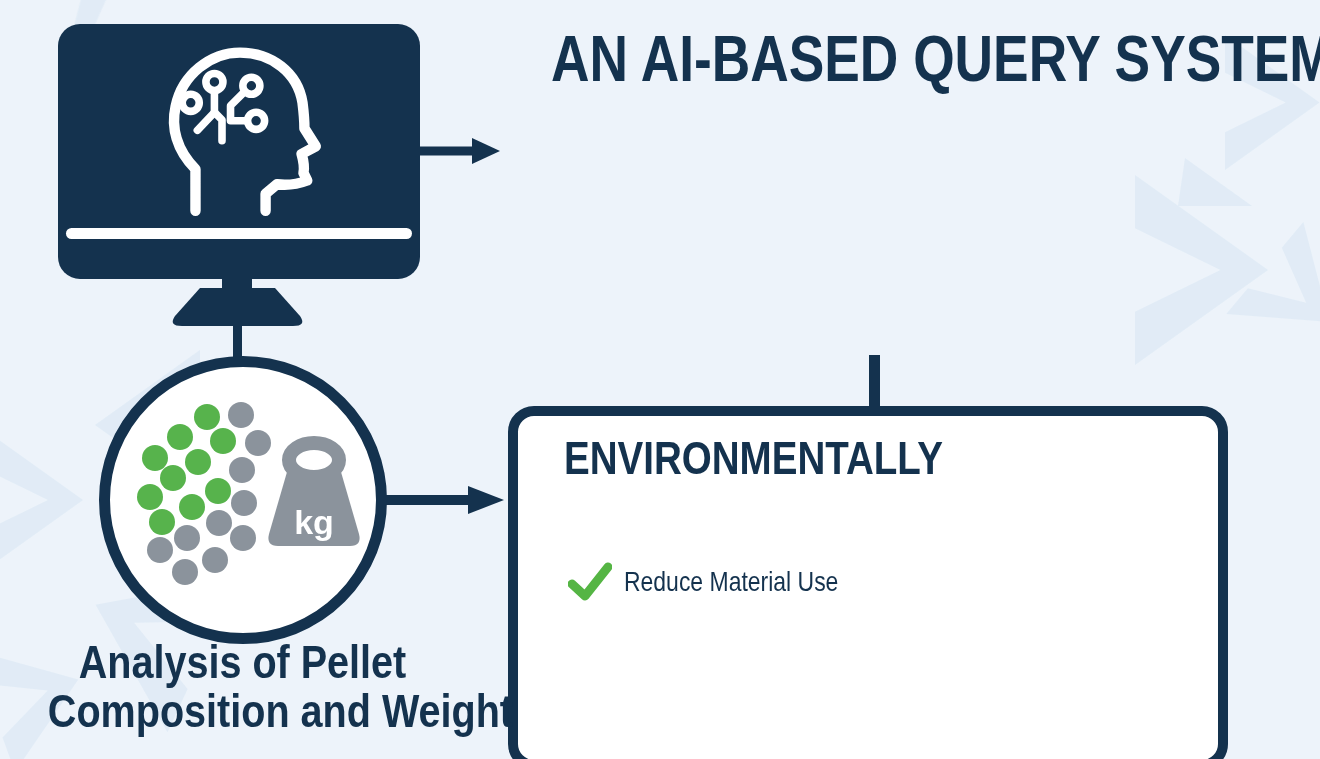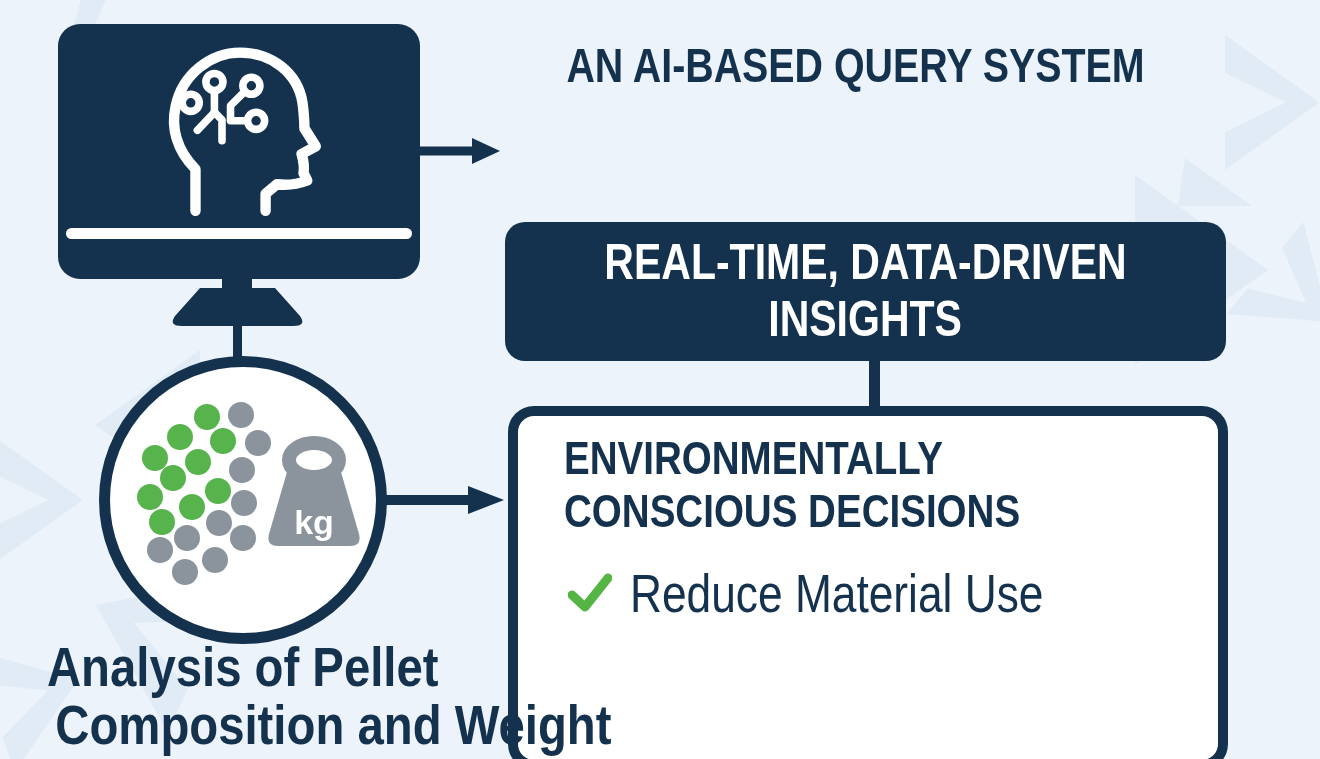--- a/index.html
+++ b/index.html
@@ -12,60 +12,60 @@
 
   
   .cond  { display:inline-block; transform:scaleX(0.82); transform-origin:50% 50%; white-space:nowrap; }
   .condL { display:inline-block; transform:scaleX(0.82); transform-origin:0 50%;   white-space:nowrap; }
 
   
   .bg-shapes { left:0; top:0; }
 
   
   .title { left:465px; top:24px; width:780px; text-align:center; color:#14324E; font-weight:bold; }
-  .title .l1 { font-size:48px; line-height:1.08;margin-top:16px; }
+  .title .l1 { font-size:65px; line-height:1.08; }
   .title .l23 { font-size:45px; line-height:1.03; }
   .title div { white-space:nowrap; }
 
   
   .monitor-screen { left:58px; top:24px; width:362px; height:255px; background:#14324E; border-radius:22px; }
   .monitor-strip  { position:absolute; left:8px; top:204px; width:346px; height:11px; background:#FFFFFF; border-radius:6px; }
   .head-svg { position:absolute; left:92px; top:10px; }
   .stand-svg { left:155px; top:278px; }
   .conn-monitor-circle { left:233px; top:324px; width:9px; height:38px; background:#14324E; }
 
   
   .pellet-circle { left:99px; top:356px; width:288px; height:288px; box-sizing:border-box;
                    background:#FFFFFF; border:11px solid #14324E; border-radius:50%; }
   .pellet-svg { left:99px; top:356px; }
 
   .caption { left:10px; top:638px; width:465px; text-align:center; color:#14324E;
-             font-weight:bold; font-size:55px; line-height:1.06; }
+             font-weight:bold; font-size:46px; line-height:1.06; }
   .caption .cond { transform:scaleX(0.86); }
 
   
   .arrow1 { left:418px; top:136px; }
   .arrow2 { left:382px; top:483px; }
 
   
   .insights { left:505px; top:222px; width:721px; height:139px; background:#14324E; border-radius:20px;
               color:#FFFFFF; text-align:center; font-weight:bold; font-size:50px; line-height:1.14;
               padding-top:12px; box-sizing:border-box; }
   .insights div { white-space:nowrap; }
 
   .conn-boxes { left:869px; top:355px; width:11px; height:56px; background:#14324E; }
 
   
   .decisions { left:508px; top:406px; width:720px; height:364px; box-sizing:border-box;
                background:#FFFFFF; border:10px solid #14324E; border-radius:26px; }
   .dec-head { position:absolute; left:46px; top:16px; font-size:47px; font-weight:bold;
               color:#14324E; line-height:1.12; white-space:nowrap; }
   .dec-items { position:absolute; left:50px; top:146px; }
-  .dec-item { display:flex; align-items:center; gap:18px; margin-bottom:16px;
-              font-size:54px; color:#14324E; font-weight:500; }
+  .dec-item { display:flex; align-items:center; gap:12px; margin-bottom:16px;
+              font-size:28px; color:#14324E; font-weight:500; }
 </style>
 </head>
 <body>
 
 <div class="canvas">
 
   <svg class="abs bg-shapes" width="1320" height="759" viewBox="0 0 1320 759">
     <g fill="#D9E7F4" opacity="0.6">
       <g transform="translate(1225,35) scale(1.35)">
           <polygon points="0,0 70,50 0,100 0,72 45,50 0,28"></polygon>
@@ -123,31 +123,26 @@
 
   <svg class="abs arrow1" width="84" height="30" viewBox="0 0 84 30">
     <line x1="0" y1="15" x2="58" y2="15" stroke="#14324E" stroke-width="9"></line>
     <polygon points="54,2 82,15 54,28" fill="#14324E"></polygon>
   </svg>
 
   <div class="abs title">
     <div class="l1"><span class="cond">AN AI-BASED QUERY SYSTEM</span></div>
   </div>
 
-  <div class="abs insights">
-    <div><span class="cond">REAL-TIME, DATA-DRIVEN</span></div>
-    <div><span class="cond">INSIGHTS</span></div>
-  </div>
 
   <div class="abs conn-boxes"></div>
 
   <div class="abs decisions">
     <div class="dec-head">
       <div><span class="condL">ENVIRONMENTALLY</span></div>
-      <div><span class="condL">CONSCIOUS DECISIONS</span></div>
     </div>
     <div class="dec-items">
       <div class="dec-item">
         <svg width="44" height="40" viewBox="0 0 44 40">
           <polyline points="4,22 17,34 40,5" fill="none" stroke="#55B544" stroke-width="9" stroke-linecap="round" stroke-linejoin="round"></polyline>
         </svg>
         <span class="condL">Reduce Material Use</span>
       </div>
     </div>
   </div>

